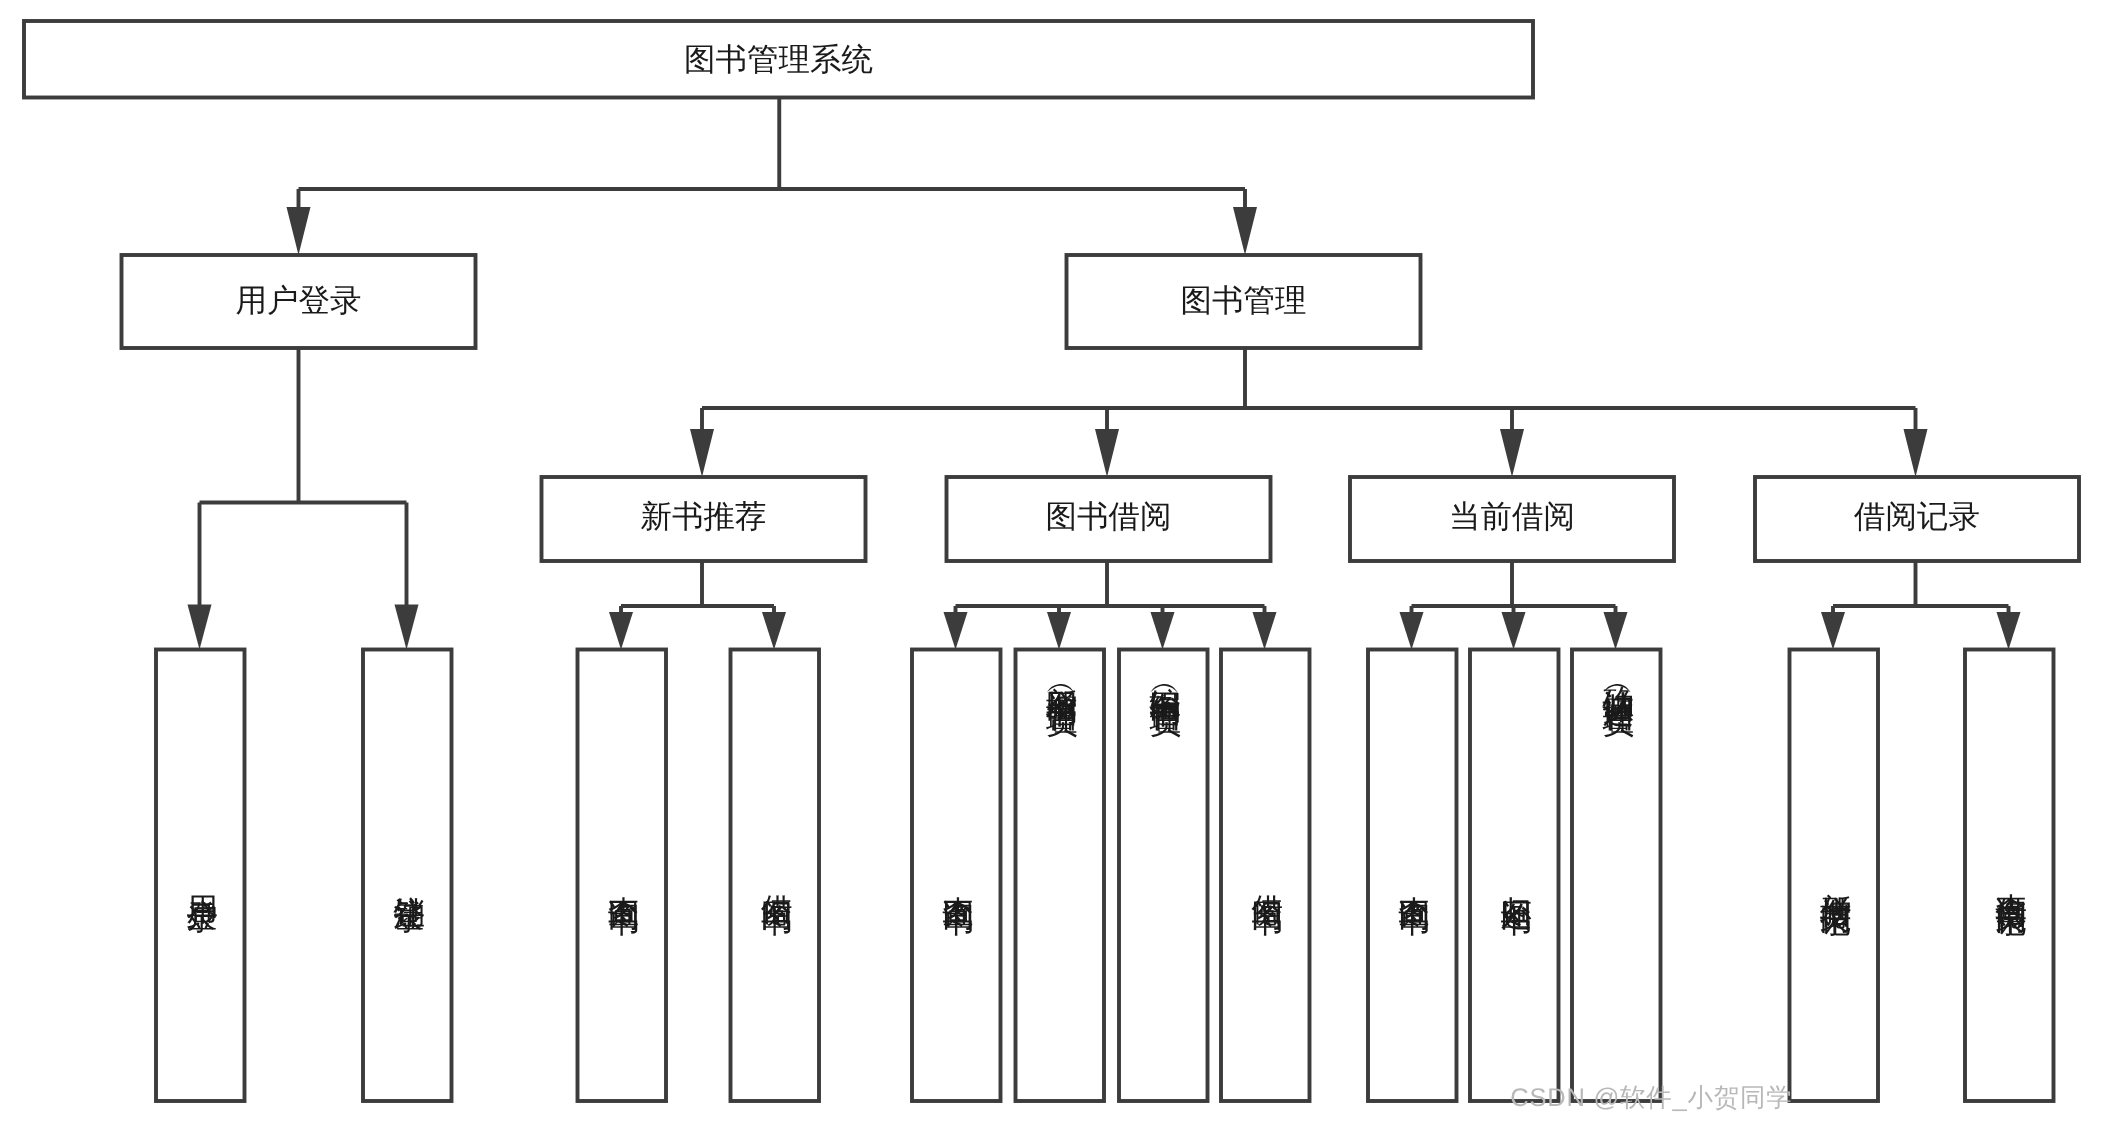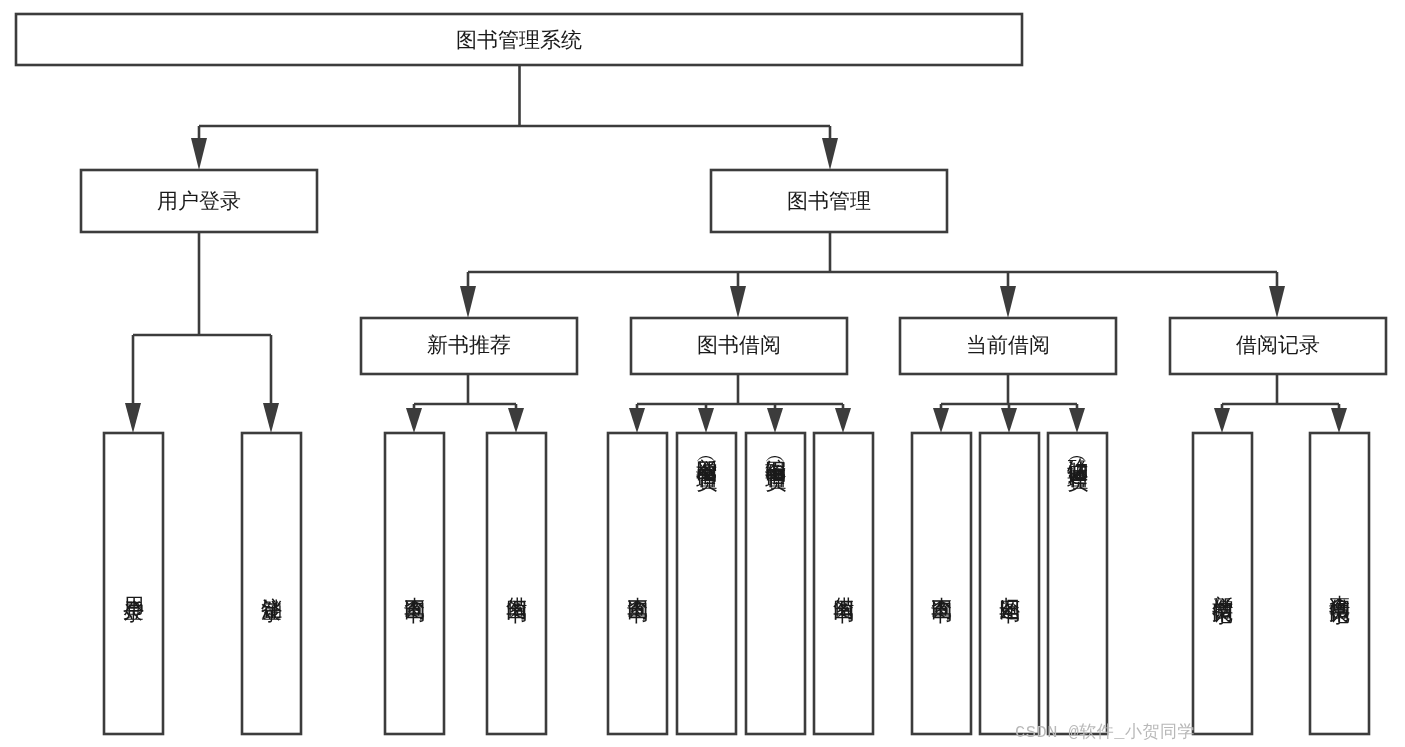--- a/index.html
+++ b/index.html
@@ -63,21 +63,21 @@
     font-size: 21px;
     line-height: 1.08;
     color: #1a1a1a;
     letter-spacing: 2px;
     white-space: nowrap;
   }
   #watermark {
     position: absolute;
     right: 10px;
     bottom: 4px;
-    font-family: Liberation Mono, monospace;
+    font-family: Liberation Sans, sans-serif;
     font-size: 17px;
     color: #b8b8b8;
     letter-spacing: 0.5px;
     white-space: nowrap;
   }
 </style>
 </head>
 <body>
 
 <div id="diagram-root">

